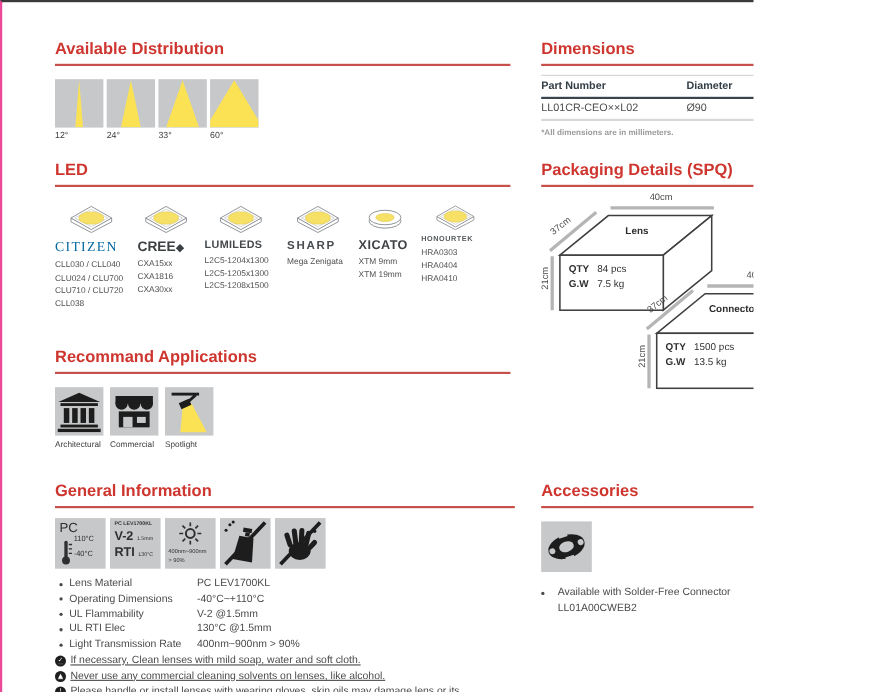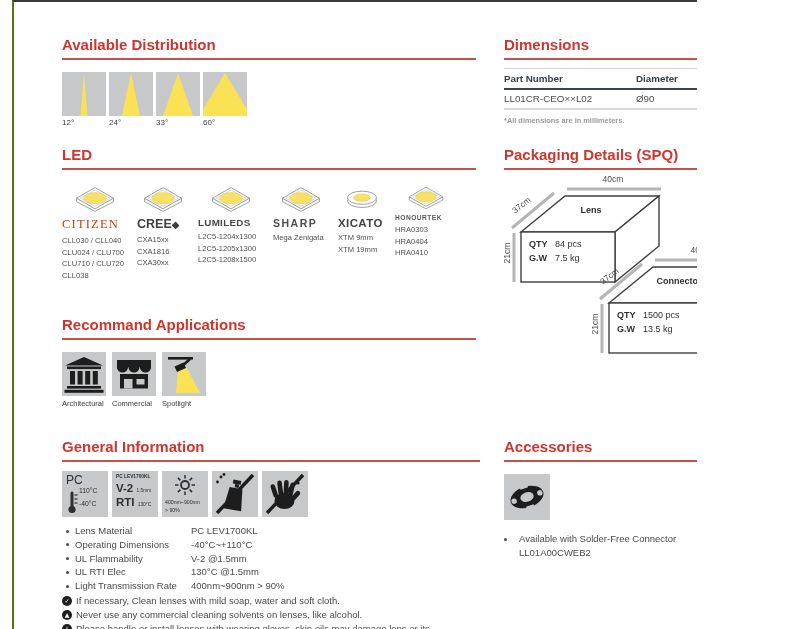--- a/index.html
+++ b/index.html
@@ -1,22 +1,21 @@
 <!DOCTYPE html>
 <html><head>
 <meta charset="utf-8">
 <style>
   * { box-sizing: border-box; }
   html,body { margin:0; padding:0; background:#ffffff; }
   .page {
     position:relative; width:685px; height:629px; background:#fff;
-    border-top:2px solid #3a3a3a; border-left:2px solid #4d7c0f;
+    border-top:2px solid #3a3a3a; border-left:2px solid #ec4899;
     font-family:"Liberation Sans","DejaVu Sans",sans-serif; color:#4a4a4a;
     overflow:hidden;
-    margin-left:12px;
   }
   .sec { position:absolute; }
   .sec h2 {
     margin:0; font-size:15px; font-weight:bold; color:#ce352f;
     padding-bottom:5px; border-bottom:2px solid #c6504a; letter-spacing:0;
   }
   
   .beam-row { display:flex; gap:3px; margin-top:12px;align-items:flex-end; }
   .beam-item { width:44px; }
   .tile { width:44px; height:44px; background:#c6c8ca; overflow:hidden; }
@@ -27,21 +26,21 @@
   .dim-head { border-bottom:2px solid #3a444d; }
   .dim-head span { font-size:9.8px; font-weight:bold; color:#333e47; padding:4px 0 4px; }
   .dim-row { border-bottom:2px solid #d8d8d8; }
   .dim-row span { font-size:9.8px; color:#4c4c4c; padding:3px 0 4px; }
   .footnote { margin-top:6px; font-size:7.4px; color:#9a9a9a;font-weight:bold; }
   
   .led-row { display:flex; gap:9px; margin-top:14px; }
   .led-item { flex:0 0 auto; }
   .led-item svg { display:block; margin:0 auto; }
   .brand { margin:2px 0 3px; white-space:nowrap; }
-  .b-citizen  { font-family:"Liberation Serif","DejaVu Serif",serif; font-size:12.5px; letter-spacing:1.2px; color:#c2410c; }
+  .b-citizen  { font-family:"Liberation Serif","DejaVu Serif",serif; font-size:12.5px; letter-spacing:1.2px; color:#0369a1; }
   .b-cree     { font-size:12.5px; font-weight:bold; color:#3c4043; }
   .cree-diamond { font-size:10px; font-family:"DejaVu Sans",sans-serif; color:#3c4043; }
   .b-lumileds { font-size:9.8px; font-weight:bold; letter-spacing:0.3px; color:#45494c; }
   .b-sharp    { font-size:10.5px; font-weight:bold; letter-spacing:1.5px; color:#4a4e51; }
   .b-xicato   { font-size:11.5px; font-weight:bold; letter-spacing:0.4px; color:#3f4346; }
   .b-honourtek{ font-size:6.6px; font-weight:bold; letter-spacing:0.5px; color:#55595c; }
   .parts div { font-size:7.6px; line-height:11.5px; color:#4f4f4f; white-space:nowrap; }
   
   .pkg-box { position:absolute; width:165px; height:115px; }
   .pkg-box svg { position:absolute; inset:0; }
@@ -70,21 +69,21 @@
   .gi-rti { position:absolute; left:4px; top:25px; font-size:11.5px; font-weight:bold; }
   .gi-sun { position:absolute; left:12px; top:3px; }
   .gi-trans1 { position:absolute; left:3px; top:28px; font-size:5.2px; }
   .gi-trans2 { position:absolute; left:3px; top:36px; font-size:5.2px; }
   .spec-list { margin-top:7px; }
   .spec-row { display:flex; padding-left:4px; line-height:13.8px; font-size:9.5px; color:#4a4a4a; }
   .spec-bullet { width:9px; }
   .spec-bullet i { display:block; width:3px; height:3px; border-radius:50%; background:#4a4a4a; margin-top:5.5px; }
   .spec-label { width:116px; }
   .notes { margin-top:1px; width:392px; }
-  .note { display:flex; gap:4px; font-size:9.5px; color:#4a4a4a; line-height:13.8px; }
+  .note { display:flex; gap:4px; font-size:9.5px; color:#4a4a4a; line-height:13.8px;text-decoration:underline; }
   .note-ico { flex:0 0 auto; width:10px; height:10px; border-radius:50%; background:#1e1e1e; color:#fff;
     font-size:6px; line-height:10px; text-align:center; margin-top:2px; font-family:"DejaVu Sans",sans-serif; }
   
   .acc-tile { margin-top:12px; }
   .acc-text { display:flex; gap:6px; margin-top:12px; font-size:9.5px; color:#4a4a4a; line-height:13.8px; }
 </style>
 </head>
 <body>
 
 <div class="page">

